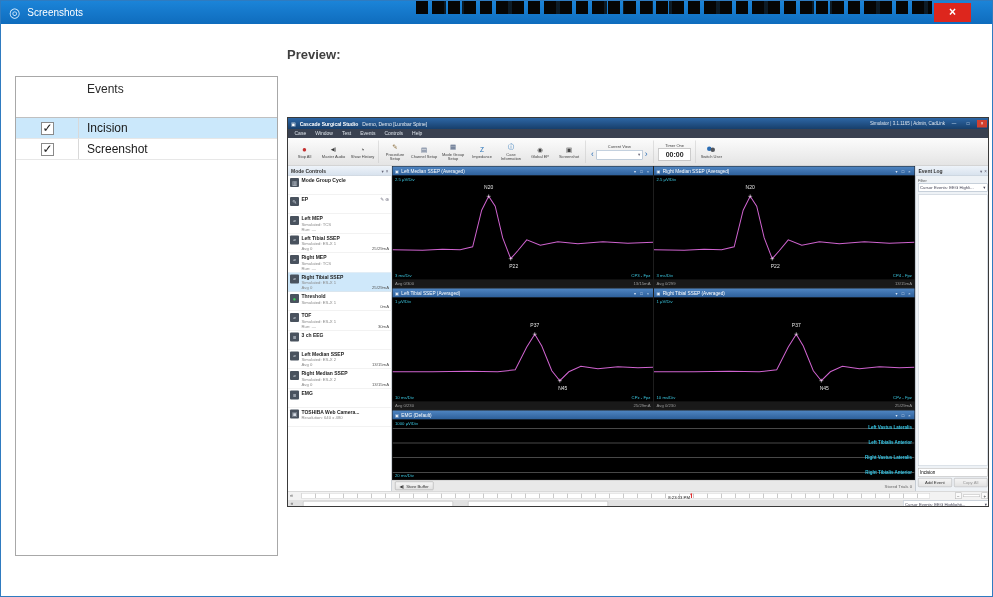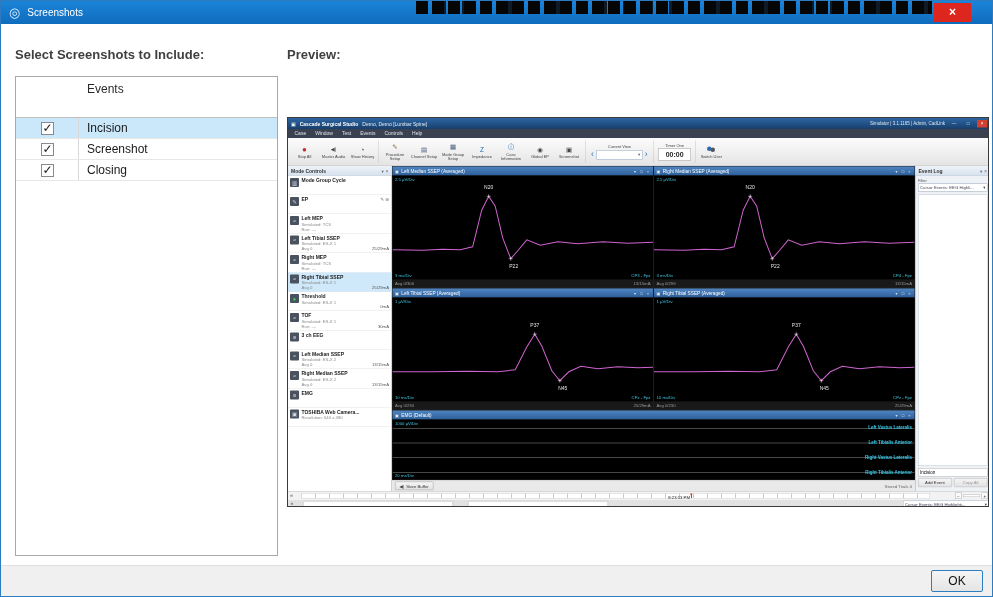--- a/index.html
+++ b/index.html
@@ -138,21 +138,20 @@
 
 <div class="stage">
 
   <div class="titlebar">
     <span class="app-ico">◎</span>
     <span class="title-text">Screenshots</span>
   </div>
   <div class="artifact"></div>
   <button class="close-btn">×</button>
 
-  <div class="heading h-select">Select Screenshots to Include:</div>
   <div class="heading h-preview">Preview:</div>
 
   <div class="stable">
     <div class="thead">
       <div class="th-events">Events</div>
     </div>
     <div>
   <div class="trow sel">
     <div class="cell-inc">
             <input type="checkbox" checked="" style="">
@@ -162,26 +161,20 @@
 
   <div class="trow">
     <div class="cell-inc">
             <input type="checkbox" checked="" style="">
           </div>
     <div class="cell-lab">Screenshot</div>
   </div>
 
 
 
-  <div class="trow">
-    <div class="cell-inc">
-            <input type="checkbox" checked="" style="">
-          </div>
-    <div class="cell-lab">Closing</div>
-  </div>
 </div>
   </div>
 
   <div class="preview">
     <div class="appwin">
 
       <div class="a-title">
         <span class="ic">▣</span>
         <span class="t1">Cascade Surgical Studio</span>
         <span class="t2">Demo, Demo  [Lumbar Spine]</span>
@@ -598,16 +591,13 @@
         <span class="bs-thumb2"></span>
         <div class="bs-filter">
           <span class="ftxt">Cursor Events: EEG Highlighti...</span>
           <span>▾</span>
         </div>
       </div>
 
     </div>
   </div>
 
-  <div class="bottombar">
-    <button class="ok-btn">OK</button>
-  </div>
 </div>
 
 </body></html>

